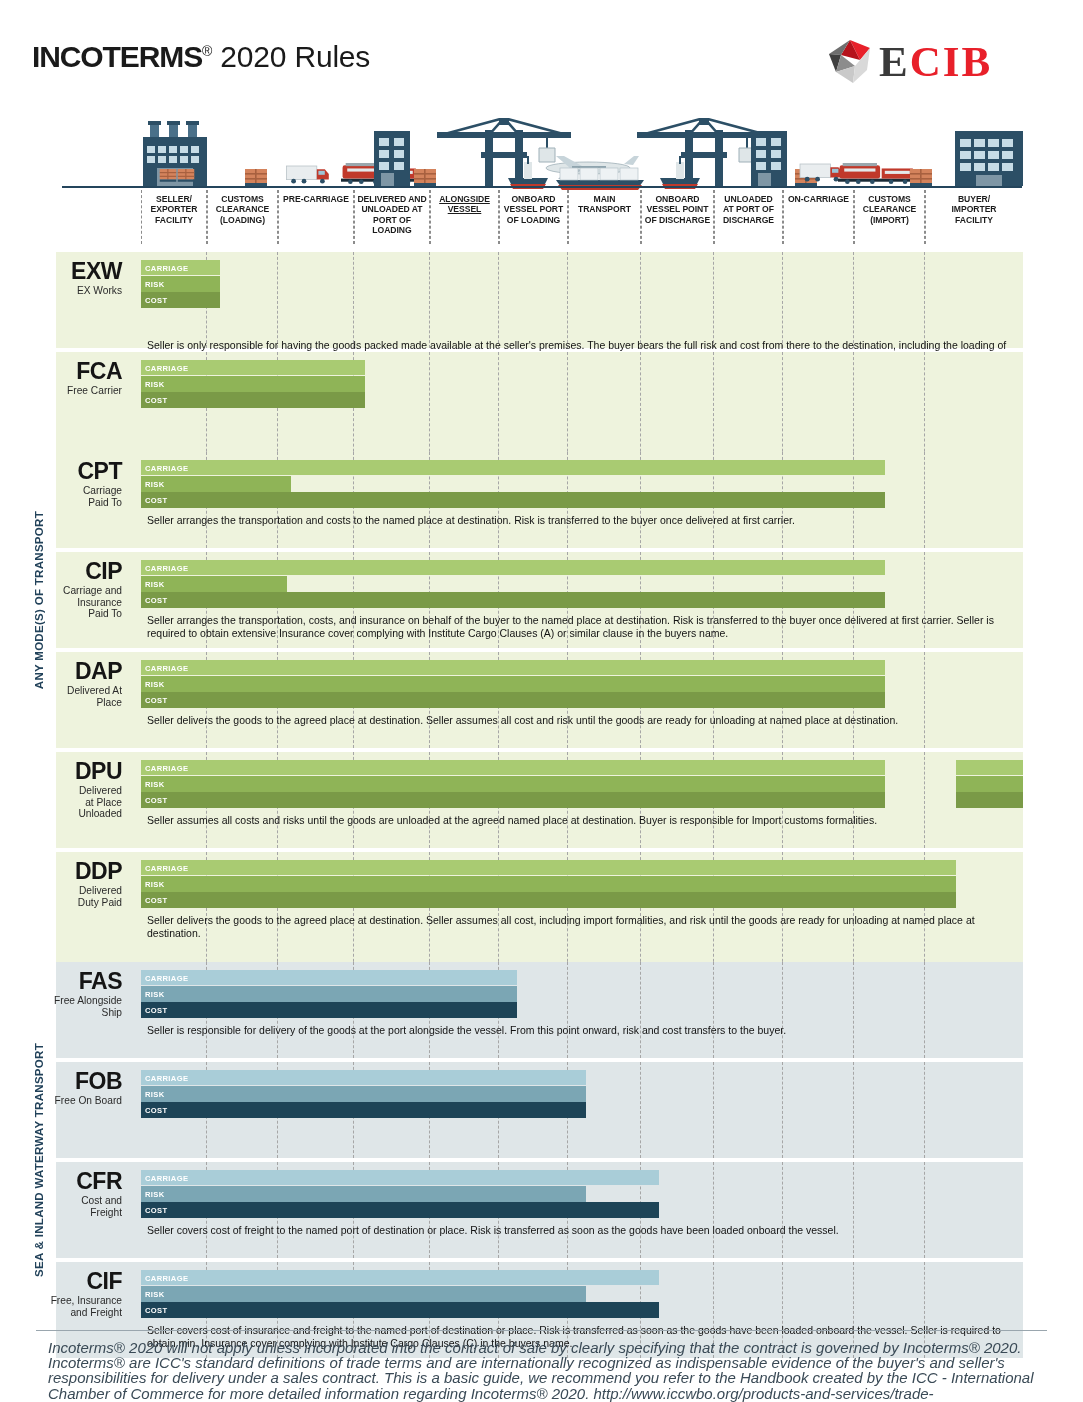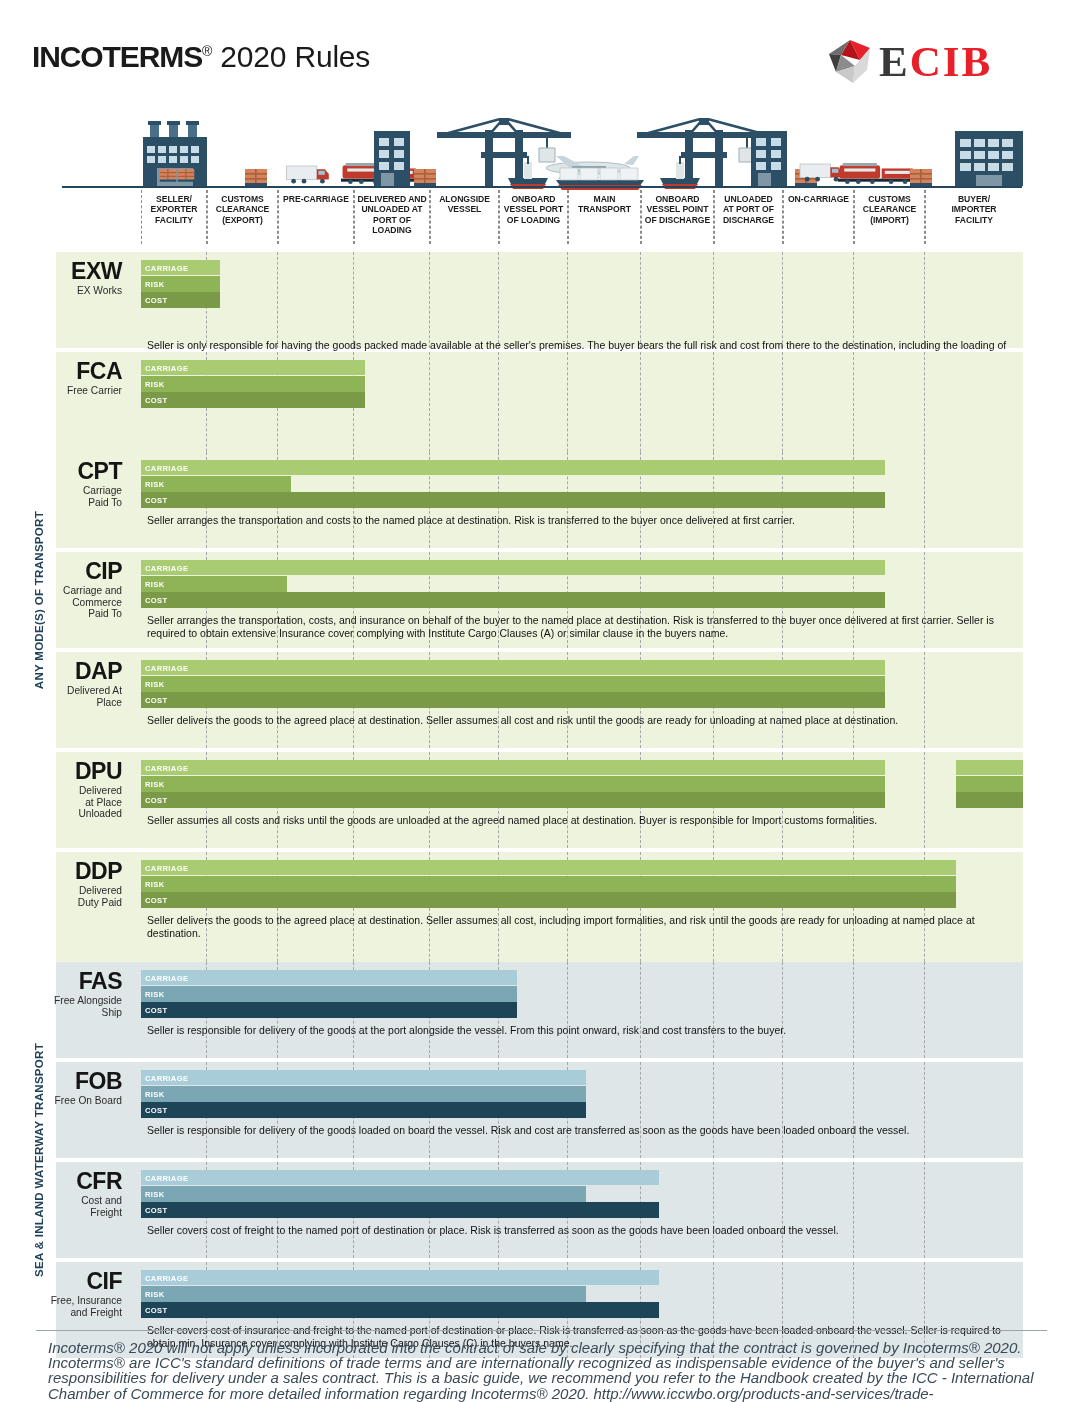--- a/index.html
+++ b/index.html
@@ -302,32 +302,32 @@
 
 <div id="colheads">
     <div class="colhead" style="width: 66px;">
       <div>SELLER/</div>
       <div>EXPORTER</div>
       <div>FACILITY</div>
     </div>
     <div class="colhead" style="width: 71px;">
       <div>CUSTOMS</div>
       <div>CLEARANCE</div>
-      <div>(EXPORT)</div>
+      <div>(LOADING)</div>
     </div>
     <div class="colhead" style="width: 76px;">
       <div>PRE-CARRIAGE</div>
     </div>
     <div class="colhead" style="width: 76px;">
       <div>DELIVERED AND</div>
       <div>UNLOADED AT</div>
       <div>PORT OF</div>
       <div>LOADING</div>
     </div>
-    <div class="colhead" style="width: 69px;">
+    <div class="colhead" style="width: 69px; text-decoration: underline;">
       <div>ALONGSIDE</div>
       <div>VESSEL</div>
     </div>
     <div class="colhead" style="width: 69px;">
       <div>ONBOARD</div>
       <div>VESSEL PORT</div>
       <div>OF LOADING</div>
     </div>
     <div class="colhead" style="width: 73px;">
       <div>MAIN</div>
@@ -466,21 +466,21 @@
         <div style="width: 73px;"></div>
         <div style="width: 73px;"></div>
         <div style="width: 69px;"></div>
         <div style="width: 71px;"></div>
         <div style="width: 71px;"></div>
         <div style="width: 98px;"></div>
       </div>
       <div class="term-code" style="top: 6px;">CIP</div>
       <div class="term-name" style="top: 33px;">
         <div>Carriage and</div>
-        <div>Commerce</div>
+        <div>Insurance</div>
         <div>Paid To</div>
       </div>
       <div class="bars">
         <div class="bar r0" style="left: 0px; width: 744px; background: rgb(169, 203, 114);">
           <span class="bar-label">CARRIAGE</span>
         </div>
         <div class="bar r1" style="left: 0px; width: 146px; background: rgb(143, 180, 87);">
           <span class="bar-label">RISK</span>
         </div>
         <div class="bar r2" style="left: 0px; width: 744px; background: rgb(122, 154, 71);">
@@ -651,21 +651,20 @@
         <div class="bar r0" style="left: 0px; width: 445px; background: rgb(169, 205, 216);">
           <span class="bar-label">CARRIAGE</span>
         </div>
         <div class="bar r1" style="left: 0px; width: 445px; background: rgb(123, 166, 180);">
           <span class="bar-label">RISK</span>
         </div>
         <div class="bar r2" style="left: 0px; width: 445px; background: rgb(29, 68, 87);">
           <span class="bar-label">COST</span>
         </div>
       </div>
-      <div class="desc" style="top: 62px;">Seller is responsible for delivery of the goods loaded on board the vessel. Risk and cost are transferred as soon as the goods have been loaded onboard the vessel.</div>
     </div>
     <div class="rowblock blue" style="top: 1162px; height: 96px;">
       <div class="gridlines">
         <div style="width: 66px;"></div>
         <div style="width: 71px;"></div>
         <div style="width: 76px;"></div>
         <div style="width: 76px;"></div>
         <div style="width: 69px;"></div>
         <div style="width: 69px;"></div>
         <div style="width: 73px;"></div>

